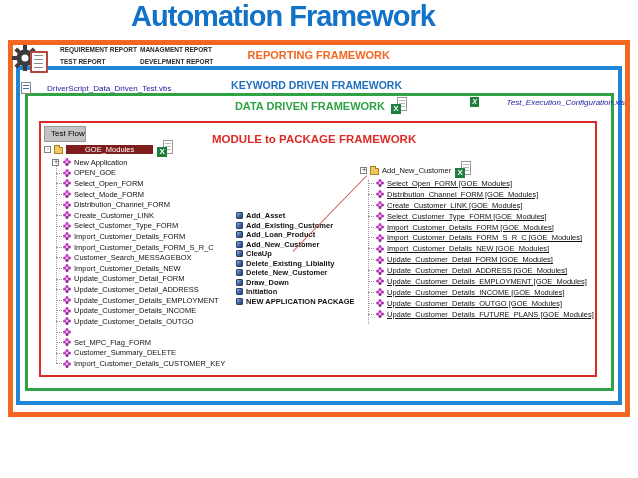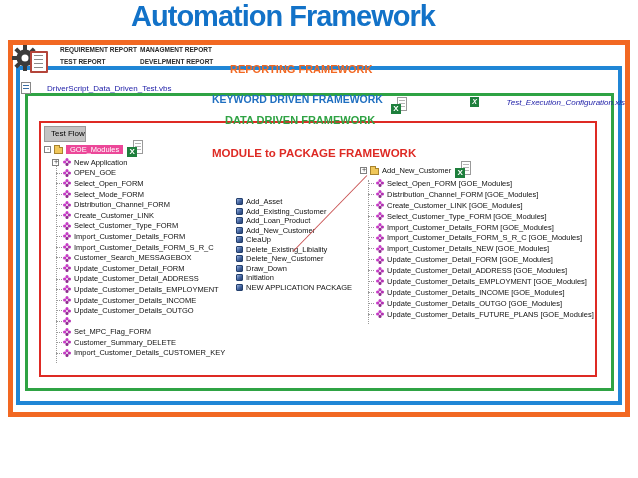--- a/index.html
+++ b/index.html
@@ -11,21 +11,21 @@
          font-size:29px;font-weight:bold;letter-spacing:-1px;color:#1272C8;}
 
   
   .frame{position:absolute;box-sizing:border-box;background:transparent;}
   .frame-orange{left:8px;top:40px;width:622px;height:377px;border:5px solid #F26822;}
   .frame-blue  {left:16px;top:66px;width:606px;height:339px;border:4px solid #2086D6;}
   .frame-green {left:25px;top:93px;width:589px;height:298px;border:3px solid #2FA344;}
   .frame-red   {left:39px;top:121px;width:558px;height:256px;border:2px solid #DE2A24;}
 
   
-  .seclabel{position:absolute;font-weight:bold;text-align:left;white-space:nowrap;margin-top:14px;}
+  .seclabel{position:absolute;font-weight:bold;text-align:right;white-space:nowrap;}
   .lbl-reporting{left:230px;top:49px;width:160px;font-size:11px;color:#F26822;}
   .lbl-keyword{left:212px;top:79px;width:190px;font-size:10.5px;color:#1F6FC0;}
   .lbl-data{left:225px;top:100px;width:160px;font-size:11px;color:#2FA344;}
   .lbl-module{left:212px;top:133px;width:190px;font-size:11.5px;color:#DE2A24;}
 
   
   .gear{position:absolute;left:10px;top:43px;}
   .notepad{position:absolute;left:30px;top:51px;width:14px;height:18px;background:#fff;
            border:2px solid #B4453A;border-radius:1px;}
   .notepad::before{content:'';position:absolute;left:2px;top:2px;width:9px;height:13px;
@@ -64,42 +64,42 @@
   .tree{position:absolute;font-size:7.5px;color:#111;}
   .ltree{left:44px;top:142px;width:232px;}
   .rtree{left:360px;top:163px;width:236px;}
   .trow{display:flex;align-items:center;position:relative;white-space:nowrap;}
   .ltree .trow{height:10.6px;}
   .rtree .trow{height:10.9px;}
   .trow.rootrow{height:15px;font-size:7.5px;}
   .ltree::before{content:'';position:absolute;left:12px;top:17px;height:204px;border-left:1px dotted #9a9a9a;}
   .rtree::before{content:'';position:absolute;left:8px;top:17px;height:144px;border-left:1px dotted #9a9a9a;}
   .ltree .child{padding-left:18px;text-align:center;}
-  .rtree .child{padding-left:15px;}
+  .rtree .child{padding-left:15px;text-decoration:underline;}
   .ltree .child::before{content:'';position:absolute;left:12px;top:5px;width:6px;border-top:1px dotted #9a9a9a;}
   .rtree .child::before{content:'';position:absolute;left:8px;top:5px;width:6px;border-top:1px dotted #9a9a9a;}
   .ltree .subrow{padding-left:8px;}
-  .sel{background:#ec4899;color:#fff;padding:0 4px;}
+  .sel{background:#7f1d1d;color:#fff;padding:0 19px;}
   .exp{width:7px;height:7px;box-sizing:border-box;border:1px solid #808080;background:#fff;flex:0 0 7px;
        margin-right:3px;position:relative;}
   .exp::after{position:absolute;left:0;top:-1px;width:6px;height:7px;color:#404040;
        font:7px "DejaVu Sans Mono",monospace;line-height:7px;text-align:center;}
   .exp-minus::after{content:"-";}
   .exp-plus::after{content:"+";}
   .ico-fld{width:9px;height:7px;background:#F0C75A;border:1px solid #A8832E;position:relative;
        flex:0 0 9px;margin-right:3px;margin-top:1px;box-sizing:border-box;}
   .ico-fld::before{content:'';position:absolute;top:-3px;left:-1px;width:4px;height:2px;background:#F0C75A;
        border:1px solid #A8832E;border-bottom:none;}
   .ico-act{position:relative;width:9px;height:9px;flex:0 0 9px;margin-right:3px;}
   .ico-act::before{content:'';position:absolute;left:3.5px;top:3.5px;width:2px;height:2px;background:#fff;border-radius:50%;
        box-shadow:0 -2.5px 0 0.5px #C73AC7,0 2.5px 0 0.5px #8D2D8D,-2.5px 0 0 0.5px #C73AC7,2.5px 0 0 0.5px #B332B3,0 0 0 1px #A02DA0;}
   .tree .ico-xl{margin-left:4px;margin-top:-3px;}
 
   
-  .plist{position:absolute;left:236px;top:197px;font-size:7.5px;}
+  .plist{position:absolute;left:236px;top:211px;font-size:7.5px;font-weight:bold;}
   .plist .trow{height:9.5px;}
   .ico-mod{width:7px;height:7px;flex:0 0 7px;margin-right:3px;border-radius:1px;
        background:linear-gradient(135deg,#9db6e0 0%,#41629e 55%,#27406e 100%);
        border:1px solid #24406e;box-sizing:border-box;}
 
   
   .connector{position:absolute;left:293px;top:251px;width:106px;height:1px;background:#C85050;
        transform:rotate(-45.8deg);transform-origin:0 50%;}
 </style>
 </head>
@@ -212,20 +212,24 @@
         <div class="trow child">
           <span class="ico-act"></span>
           <span>Import_Customer_Details_FORM_S_R_C</span>
         </div>
 
         <div class="trow child">
           <span class="ico-act"></span>
           <span>Customer_Search_MESSAGEBOX</span>
         </div>
 
+        <div class="trow child">
+          <span class="ico-act"></span>
+          <span>Import_Customer_Details_NEW</span>
+        </div>
 
         <div class="trow child">
           <span class="ico-act"></span>
           <span>Update_Customer_Detail_FORM</span>
         </div>
 
         <div class="trow child">
           <span class="ico-act"></span>
           <span>Update_Customer_Detail_ADDRESS</span>
         </div>

